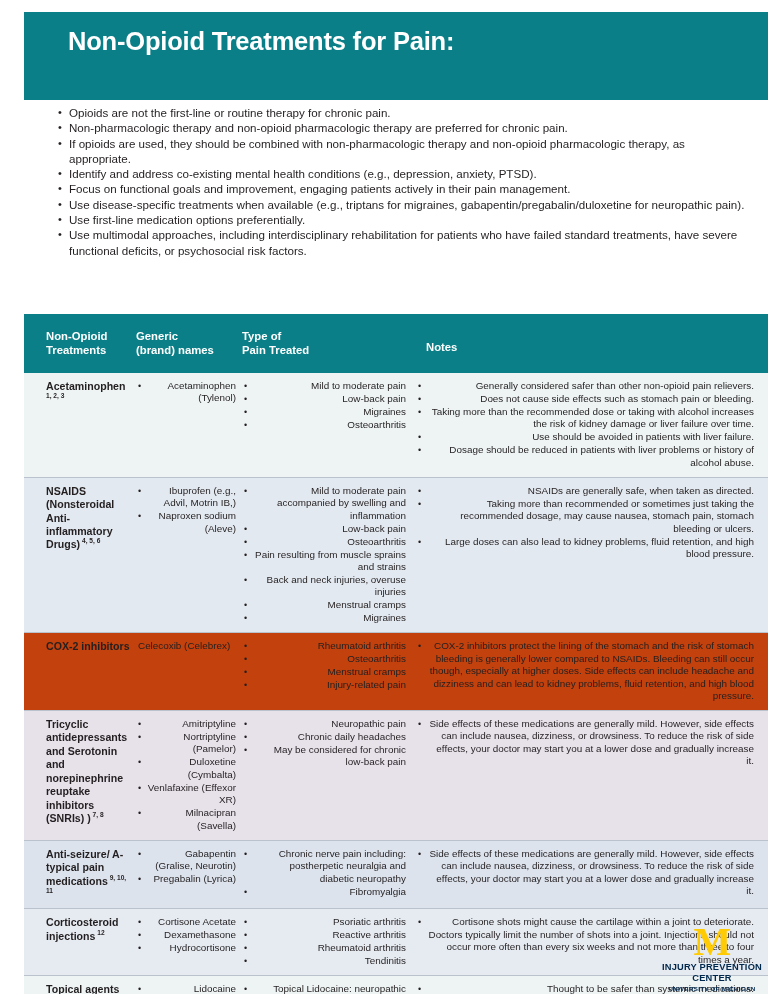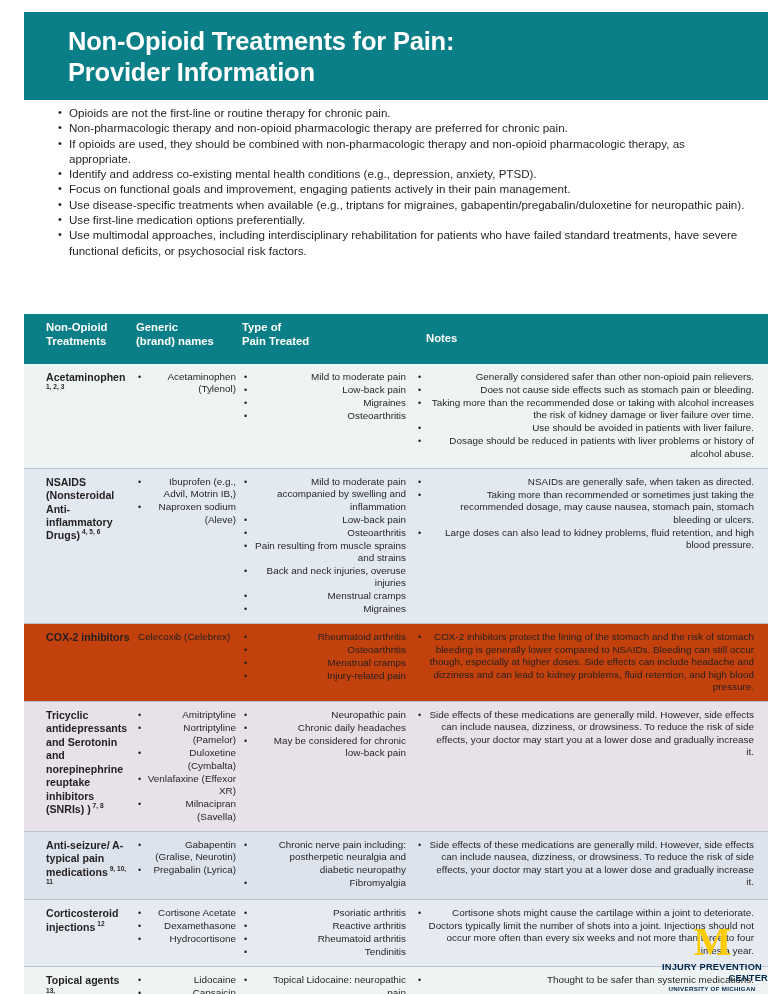--- a/index.html
+++ b/index.html
@@ -85,21 +85,21 @@
     table-layout: fixed;
   }
   .tbl td, .tbl th {
     padding: 0;
     vertical-align: top;
   }
   .thead-row td {
     background: #0a7f87;
     height: 43px;
     vertical-align: top;
-    padding-top: 7px;
+    padding-top: 16px;
   }
   .th-txt {
     color: #ffffff;
     font-size: 11.3px;
     font-weight: bold;
     line-height: 13.6px;
   }
   .c1 { width: 112px; padding-left: 22px !important; }
   .c2 { width: 106px; }
   .c3 { width: 172px; }
@@ -240,39 +240,37 @@
     color: #00274c;
     letter-spacing: 0.2px;
     line-height: 11px;
   }
   .ipc-l2 {
     font-size: 9.3px;
     font-weight: bold;
     color: #00274c;
     letter-spacing: 0.2px;
     line-height: 11px;
-    text-align: right;
   }
   .ipc-l3 {
     font-size: 6.2px;
     font-weight: bold;
     color: #00274c;
     letter-spacing: 0.3px;
     line-height: 8px;
     margin-top: 1px;
   }
 </style>
 </head>
 <body>
 
 <div class="page">
 
   <div class="title-banner">
     <div class="title-line">Non-Opioid Treatments for Pain:</div>
-    <div class="title-line">Provider Information</div>
   </div>
 
   <div class="intro">
     <div id="intro-bullets-1">
         <div class="b-row">
           <span class="b-dot">•</span>
           <span class="b-txt">Opioids are not the first-line or routine therapy for chronic pain.</span>
         </div>
         <div class="b-row">
           <span class="b-dot">•</span>

